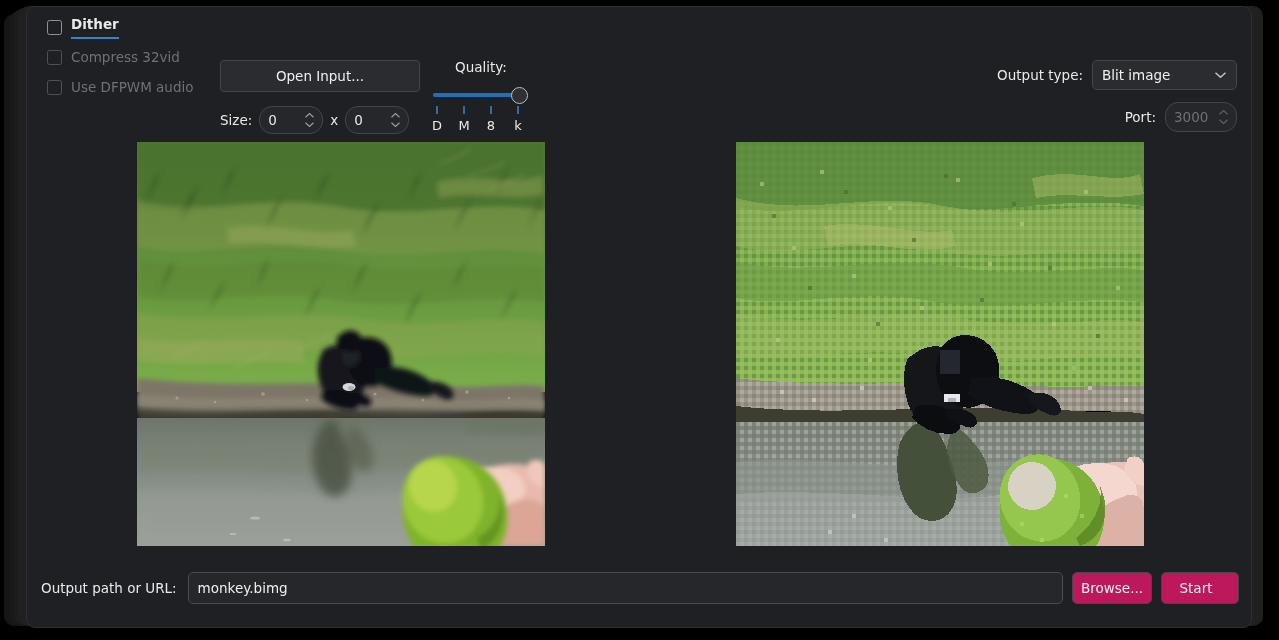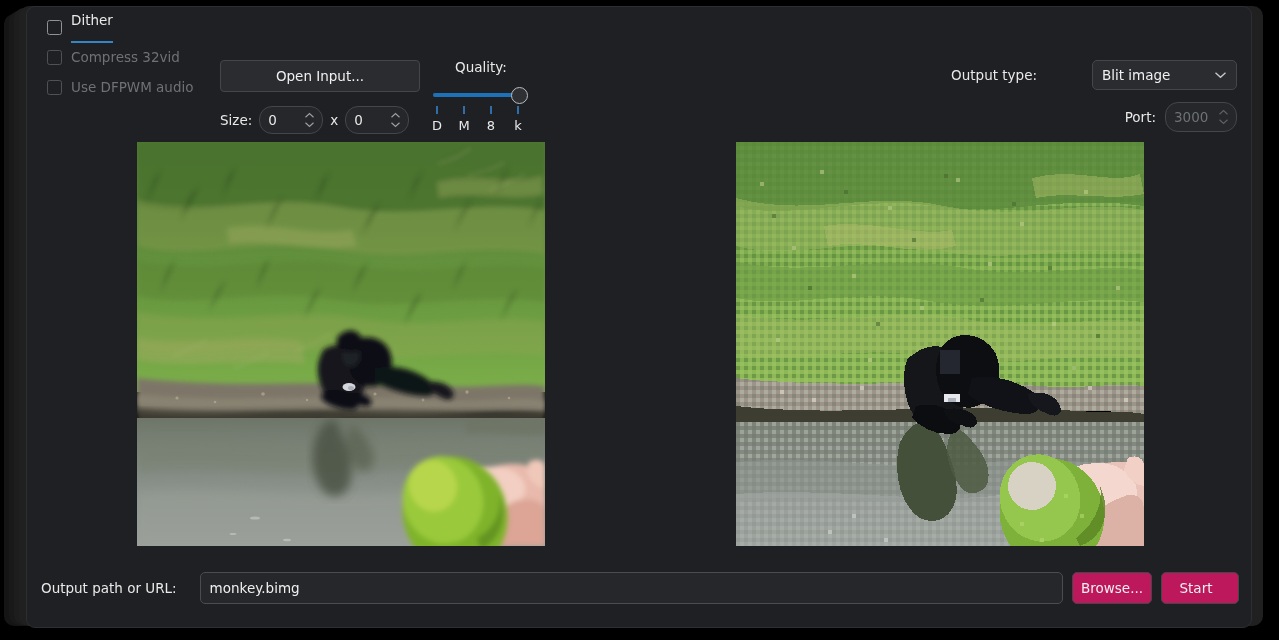--- a/index.html
+++ b/index.html
@@ -78,21 +78,22 @@
     border: 1.4px solid #8f9296;
     border-radius: 2.5px;
     background: transparent;
     margin-right: 9px;
   }
   .chk-row.disabled .chk-box { border-color: #4f5155; }
   .chk-label { font-size: 13.5px; color: #e9e9e9; white-space: nowrap; }
   .chk-row.disabled .chk-label { color: #6e7175; }
   .chk-row.focused .chk-label {
     border-bottom: 2px solid #3584c4;
-    padding-bottom: 13px;
+    padding-bottom: 5px;
+    font-weight: bold;
   }
 
   .open-btn {
     position: absolute; left: 193px; top: 53px;
     width: 200px; height: 32px;
     background: #2b2c30;
     border: 1px solid #44464a;
     border-radius: 4px;
     color: #f0f0f0; font-size: 13.5px;
     display: flex; align-items: center; justify-content: center;
@@ -162,21 +163,21 @@
   }
   .tick-lab {
     position: absolute; top: 0;
     font-size: 13px; color: #e9e9e9;
     transform: translateX(-50%);
   }
 
   
   .out-type {
     position: absolute; right: 14px; top: 53px;
-    display: flex; align-items: center; gap: 46px;
+    display: flex; align-items: center;
   }
   .out-type-label { font-size: 13.5px; color: #e9e9e9; margin-right: 9px; }
   .combo {
     position: relative;
     width: 145px; height: 30px;
     background: #2b2c30;
     border: 1px solid #44464a;
     border-radius: 5px;
     display: flex; align-items: center; text-align: center;
   }
@@ -210,21 +211,21 @@
   .preview.right { left: 709px; }
   .preview svg { display: block; width: 408px; height: 404px; }
 
   
   .bottom {
     position: absolute; left: 0; bottom: 0;
     width: 1226px; height: 78px;
     display: flex; align-items: center;
     padding: 0 14px;
   }
-  .out-path-label { font-size: 13.5px; color: #e9e9e9; margin-right: 23px; white-space: nowrap; }
+  .out-path-label { font-size: 13.5px; color: #e9e9e9; margin-right: 11px; white-space: nowrap; }
   .path-input {
     flex: 1;
     height: 32px;
     background: #26272a;
     border: 1px solid #4a4c50;
     border-radius: 5px;
     display: flex; align-items: center;
     font-size: 13.5px; color: #f0f0f0;
     padding-left: 9px;
     margin-right: 9px;

